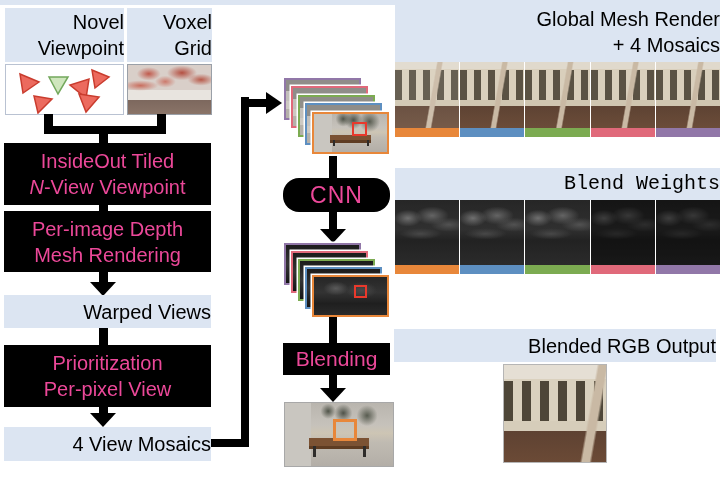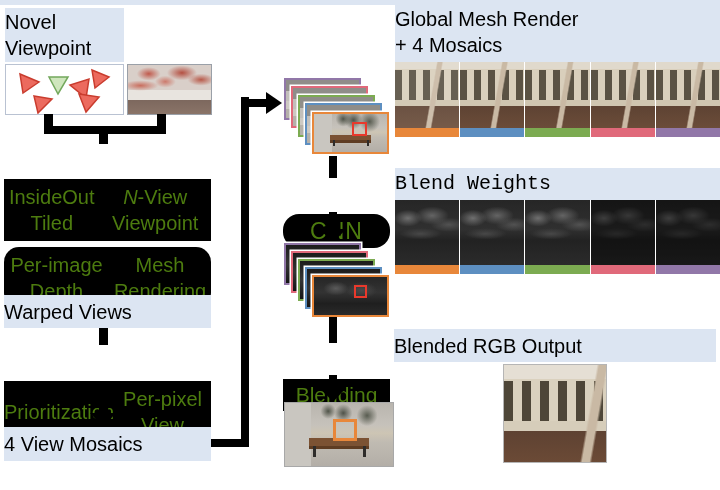--- a/index.html
+++ b/index.html
@@ -1,21 +1,21 @@
 <!DOCTYPE html>
 <html style="--panel: #dce5f2; --box: #000000; --orange: #e8873a; --blue: #5d8fc1; --green: #7cab51; --pink: #e0697a; --purple: #9177a8; --red_highlight: #e8392c; --tri_red: #ec6a5e; --tri_red_stroke: #c93c2e; --tri_green: #cfe6bd; --tri_green_stroke: #73a85c;"><head>
 <meta charset="utf-8">
 <style>
   html,body{margin:0;padding:0;background:#fff;}
   #fig{position:relative;width:720px;height:490px;background:#ffffff;overflow:hidden;
        font-family:"Liberation Sans",sans-serif;color:#000;}
   .abs{position:absolute;box-sizing:border-box;}
   
-  .panel{background:var(--panel);display:flex;flex-direction:column;align-items:flex-start;justify-content:center;text-align:center;}
-  .blackbox{background:var(--box);color:#4d7c0f;display:flex;flex-direction:row;align-items:center;justify-content:center;text-align:center;margin-top:36px;}
+  .panel{background:var(--panel);display:flex;flex-direction:column;align-items:flex-end;justify-content:center;text-align:center;}
+  .blackbox{background:var(--box);color:#ec4899;display:flex;flex-direction:column;align-items:center;justify-content:center;text-align:center;}
   .t20{font-size:20px;line-height:26px;}
   .t21{font-size:21px;line-height:24px;}
   .t23{font-size:23px;line-height:26px;letter-spacing:1px;}
   
   .line{background:var(--box);}
   .ah-down{width:0;height:0;border-left:13px solid transparent;border-right:13px solid transparent;border-top:14px solid var(--box);}
   .ah-right{width:0;height:0;border-top:11px solid transparent;border-bottom:11px solid transparent;border-left:16px solid var(--box);}
   
   .frame{border:1px solid #b9c2d2;background:#fff;}
   .voxel{background:
@@ -78,20 +78,24 @@
 <body>
 
 <div id="fig">
 
   <div class="abs" style="left:0;top:0;width:720px;height:5px;background:var(--panel);"></div>
 
   <div class="abs panel t20" style="left:5px;top:8px;width:119px;height:54px;">
     <span>Novel</span>
     <span>Viewpoint</span>
   </div>
+  <div class="abs panel t20" style="left:127px;top:8px;width:85px;height:54px;">
+    <span>Voxel</span>
+    <span>Grid</span>
+  </div>
 
   <div class="abs frame" style="left:5px;top:64px;width:119px;height:51px;">
     <svg width="117" height="49" viewBox="0 0 117 49">
       <polygon points="14,9 33,17 17,28" style="fill:var(--tri_red);stroke:var(--tri_red_stroke);stroke-width:1.5"></polygon>
       <polygon points="28,31 46,34 32,48" style="fill:var(--tri_red);stroke:var(--tri_red_stroke);stroke-width:1.5"></polygon>
       <polygon points="43,12 62,12 52,29" style="fill:var(--tri_green);stroke:var(--tri_green_stroke);stroke-width:1.5"></polygon>
       <polygon points="83,14 80,33 64,20" style="fill:var(--tri_red);stroke:var(--tri_red_stroke);stroke-width:1.5"></polygon>
       <polygon points="86,5 103,12 89,23" style="fill:var(--tri_red);stroke:var(--tri_red_stroke);stroke-width:1.5"></polygon>
       <polygon points="73,29 93,32 80,47" style="fill:var(--tri_red);stroke:var(--tri_red_stroke);stroke-width:1.5"></polygon>
     </svg>
@@ -104,21 +108,21 @@
   <div class="abs line" style="left:44px;top:126px;width:122px;height:8px;"></div>
   <div class="abs line" style="left:99px;top:134px;width:9px;height:10px;"></div>
 
   <div class="abs blackbox t20" style="left:4px;top:143px;width:207px;height:62px;">
     <span>InsideOut Tiled</span>
     <span><i>N</i><span>-View Viewpoint</span></span>
   </div>
 
   <div class="abs line" style="left:99px;top:205px;width:9px;height:7px;"></div>
 
-  <div class="abs blackbox t20" style="left:4px;top:211px;width:207px;height:61px;border-radius:15px;">
+  <div class="abs blackbox t20" style="left:4px;top:211px;width:207px;height:61px;">
     <span>Per-image Depth</span>
     <span>Mesh Rendering</span>
   </div>
 
   <div class="abs line" style="left:99px;top:272px;width:9px;height:11px;"></div>
   <div class="abs ah-down" style="left:90px;top:282px;"></div>
 
   <div class="abs panel t20" style="left:4px;top:295px;width:207px;height:33px;">
     <span>Warped Views</span>
   </div>

